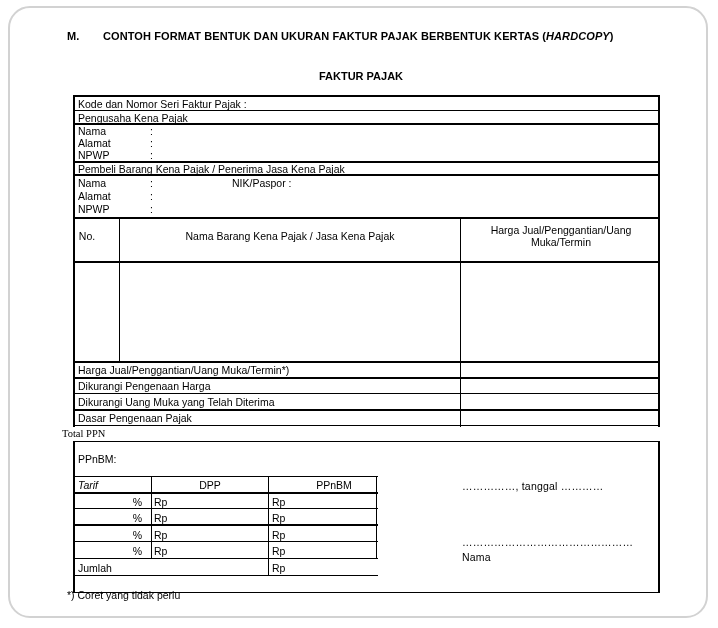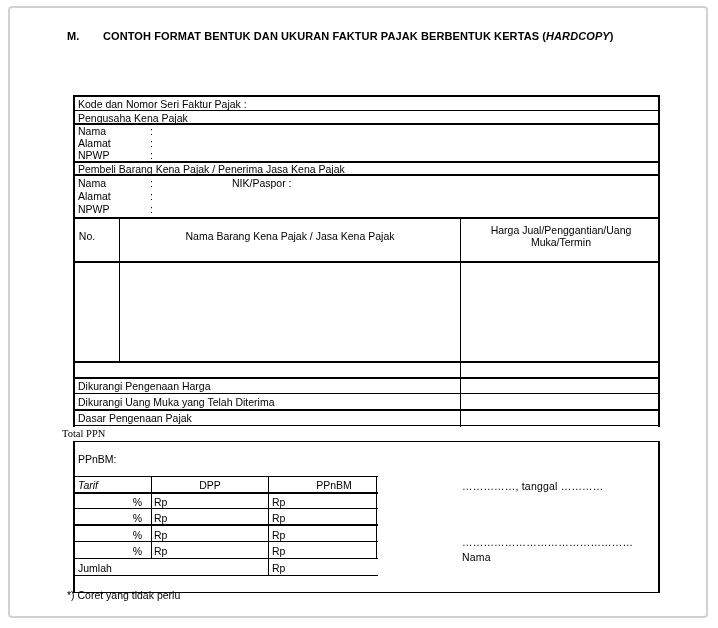--- a/index.html
+++ b/index.html
@@ -16,21 +16,21 @@
 
   
   .page-frame {
     position: absolute;
     left: 8px;
     top: 6px;
     width: 700px;
     height: 612px;
     background: #ffffff;
     border: 2px solid #d2d2d2;
-    border-radius: 4px;
+    border-radius: 22px;
     box-sizing: border-box;
     overflow: hidden;
   }
 
   .doc {
     position: absolute;
     left: 0; top: 0;
     width: 696px;
     height: 608px;
   }
@@ -110,20 +110,21 @@
 </head>
 <body>
 
 <div class="page-frame">
   <div class="doc">
 
     <div class="section-heading">
       <span class="letter">M.</span><span>CONTOH FORMAT BENTUK DAN UKURAN FAKTUR PAJAK BERBENTUK KERTAS (</span><span class="ital">HARDCOPY</span><span>)</span>
     </div>
 
+    <div class="doc-title">FAKTUR PAJAK</div>
 
     <div class="vline" style="left:63px; top:87px; width:1.5px; height:124px;"></div>
     <div class="vline" style="left:648px; top:87px; width:1.5px; height:124px;"></div>
 
     <div class="hline" style="left:63px; top:87px; width:587px; height:1.5px;"></div>
     <div class="hline" style="left:63px; top:102px; width:587px; height:1px;"></div>
     <div class="hline" style="left:63px; top:115px; width:587px; height:1.8px;"></div>
     <div class="hline" style="left:63px; top:153px; width:587px; height:1.8px;"></div>
     <div class="hline" style="left:63px; top:166px; width:587px; height:1.5px;"></div>
     <div class="hline" style="left:63px; top:209px; width:587px; height:1.8px;"></div>
@@ -156,20 +157,21 @@
     <div class="vline" style="left:450px; top:209px; width:1.2px; height:210px;"></div>
 
     <div class="hline" style="left:63px; top:253px; width:587px; height:1.5px;"></div>
 
     <div class="cell-text center" style="left:66px; top:222px; width:22px;">No.</div>
     <div class="cell-text center" style="left:112px; top:222px; width:336px;">Nama Barang Kena Pajak / Jasa Kena Pajak</div>
     <div class="cell-text center" style="left:456px; top:216px; width:190px;">Harga Jual/Penggantian/Uang Muka/Termin</div>
 
     <div class="hline" style="left:63px; top:353px; width:587px; height:1.5px;"></div>
 
+    <div class="cell-text" style="left:68px; top:356px;">Harga Jual/Penggantian/Uang Muka/Termin*)</div>
     <div class="hline" style="left:63px; top:369px; width:587px; height:1.8px;"></div>
 
     <div class="cell-text" style="left:68px; top:372px;">Dikurangi Pengenaan Harga</div>
     <div class="hline" style="left:63px; top:385px; width:587px; height:1.2px;"></div>
 
     <div class="cell-text" style="left:68px; top:388px;">Dikurangi Uang Muka yang Telah Diterima</div>
     <div class="hline" style="left:63px; top:401px; width:587px; height:1.8px;"></div>
 
     <div class="cell-text" style="left:68px; top:404px;">Dasar Pengenaan Pajak</div>
     <div class="hline" style="left:63px; top:417px; width:587px; height:1.2px;"></div>

